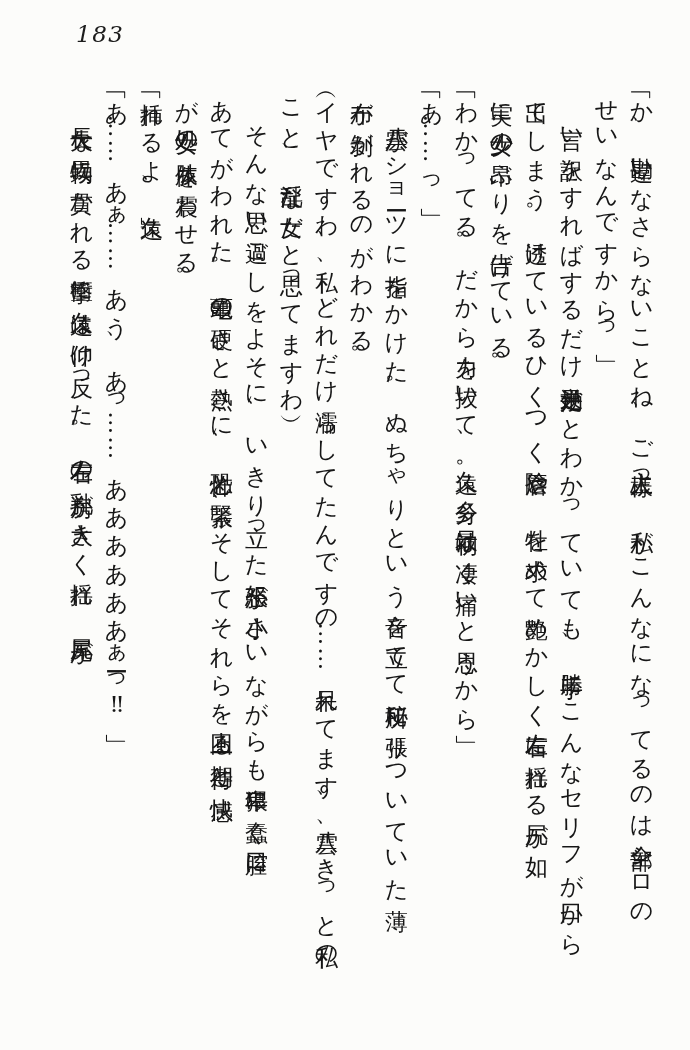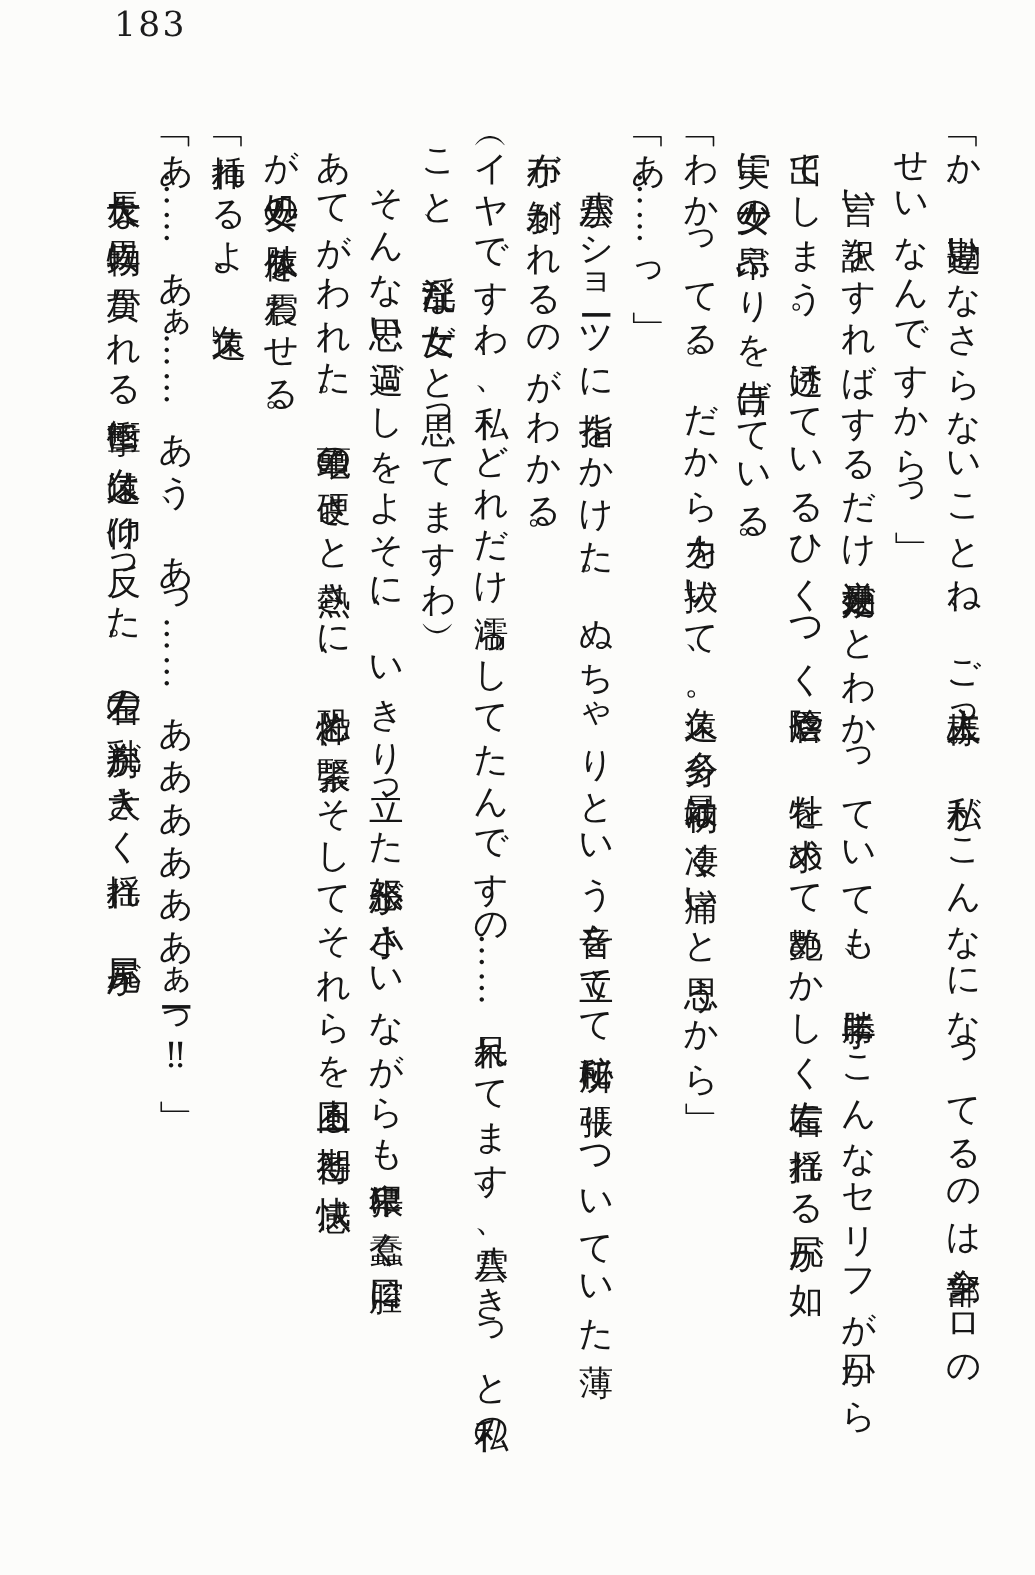--- a/index.html
+++ b/index.html
@@ -15,21 +15,22 @@
   .page {
     position: relative;
     width: 690px;
     height: 1050px;
     background: #fcfcfa;
     overflow: hidden;
   }
   .page-number {
     position: absolute;
     left: 76px;
-    top: 4px;
+    top: 21px;
+    font-style: italic;
     font-size: 23px;
     letter-spacing: 1.5px;
     color: #1c1c1c;
   }
   .text-block {
     position: absolute;
     top: 84px;
     right: 31px;
     height: 960px;
     width: 596px;

